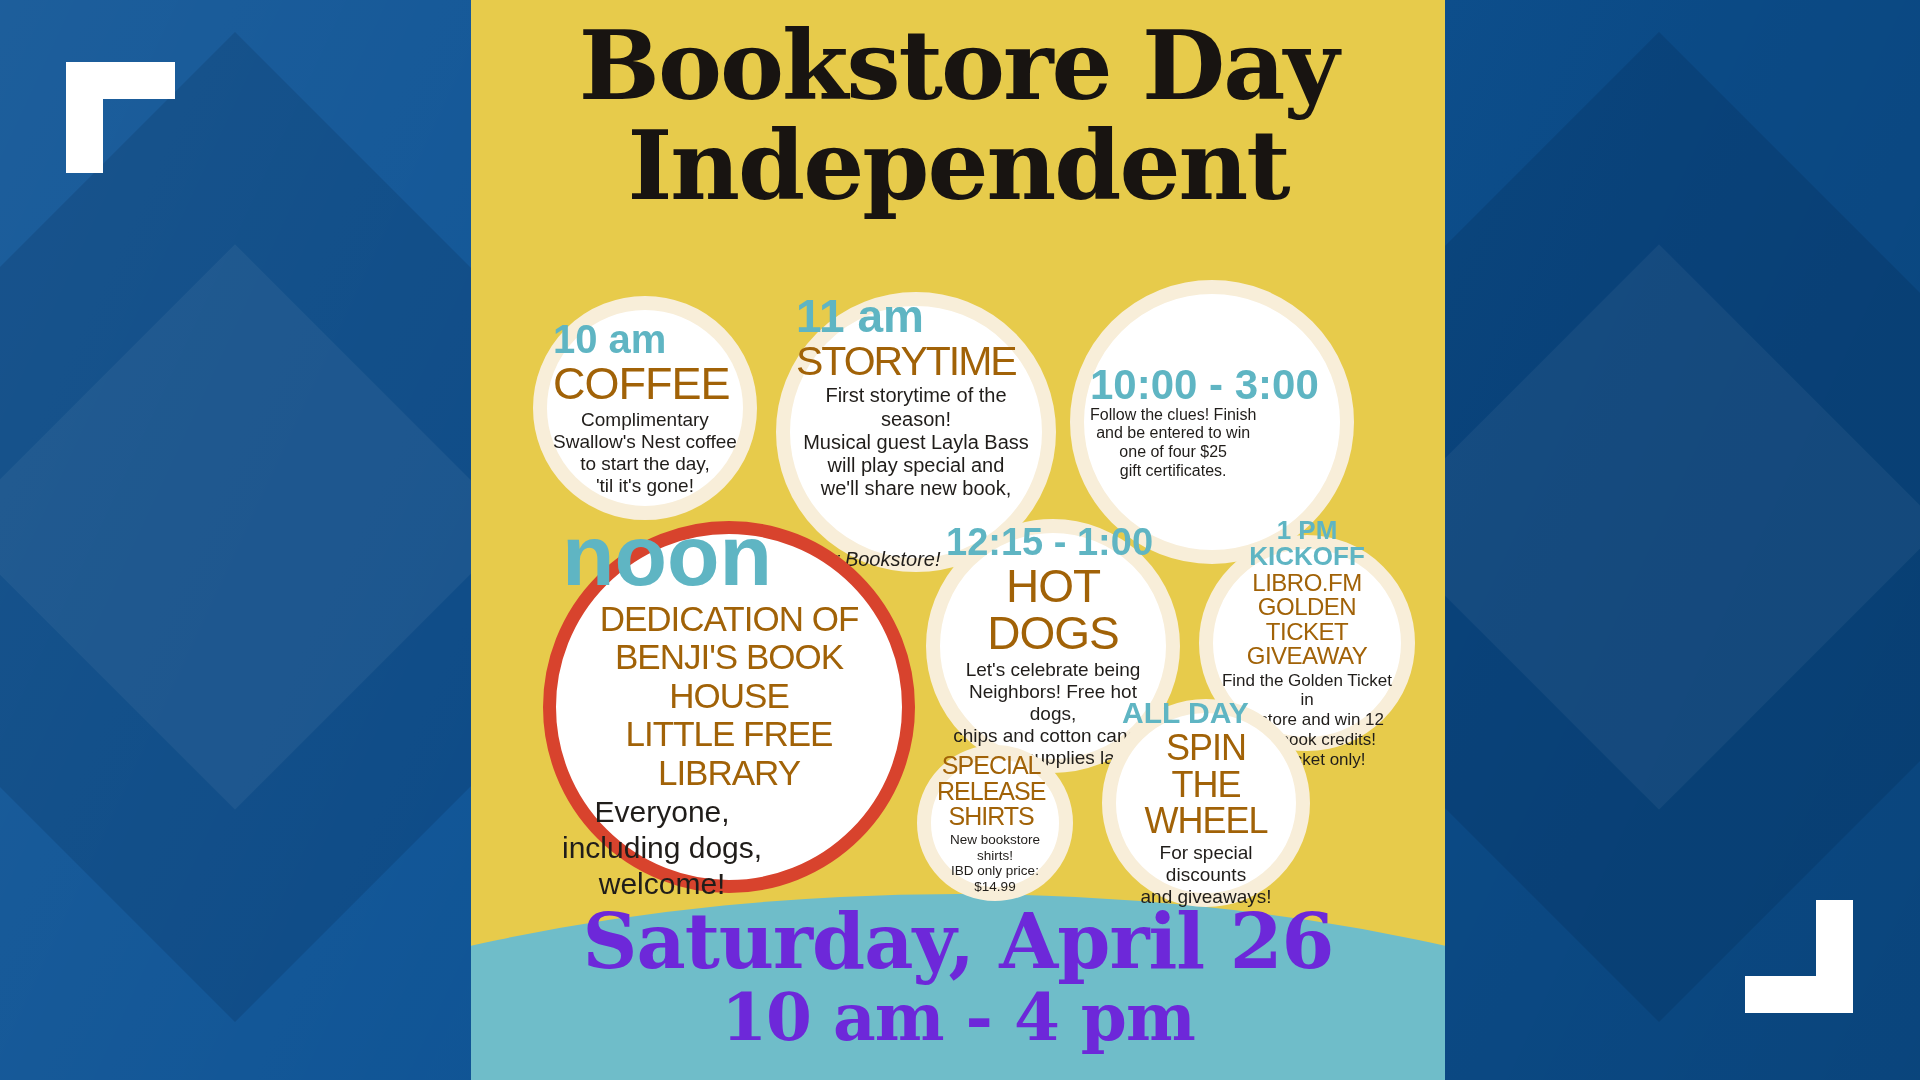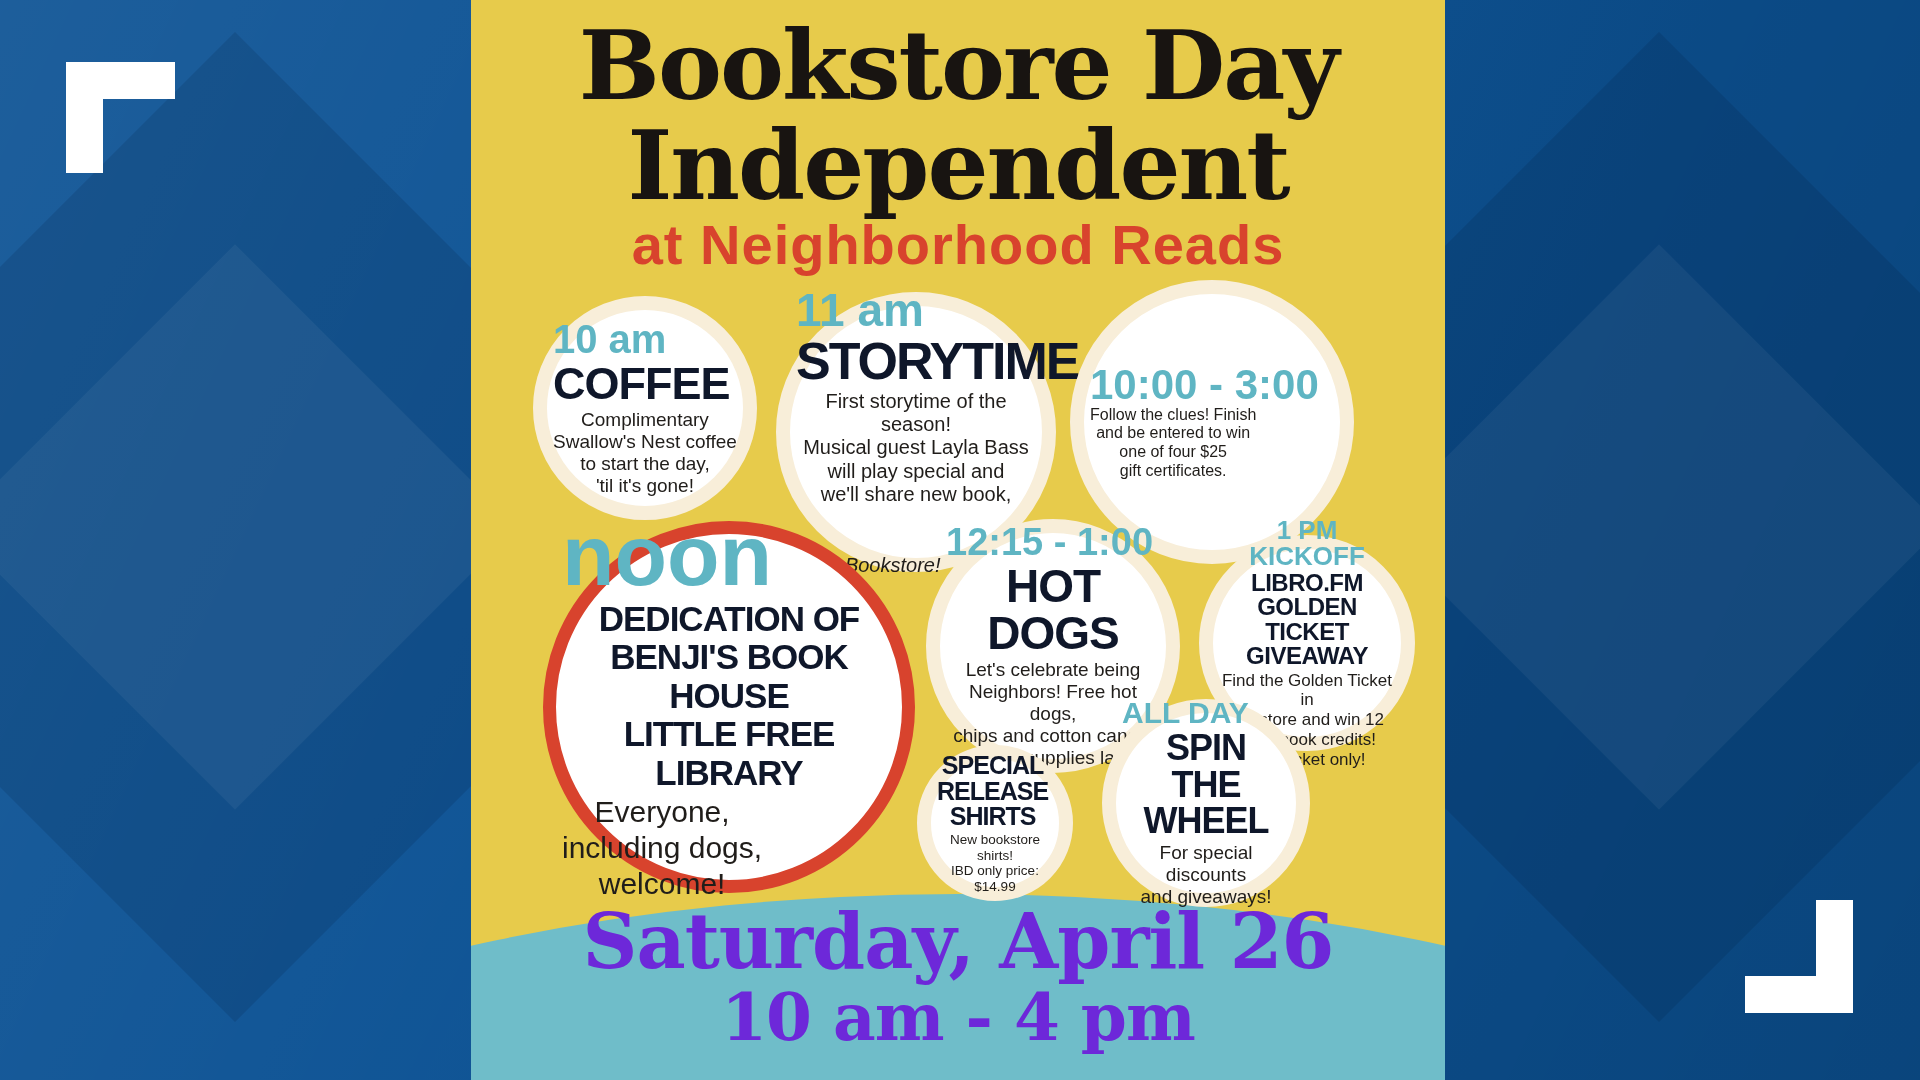--- a/index.html
+++ b/index.html
@@ -40,32 +40,32 @@
     font-family:"DejaVu Serif",serif;font-weight:700;color:#6d28d9;letter-spacing:-1px;}
   .footer .date{font-size:76px;line-height:1.02;}
   .footer .hours{font-size:66px;line-height:1.1;}
 
   
   .circle{position:absolute;border-radius:50%;background:#ffffff;
     border:14px solid #F8EED9;box-sizing:border-box;
     display:flex;flex-direction:column;align-items:flex-start;justify-content:center;
     text-align:center;padding:6px;}
   .time{color:#5FB5C3;font-weight:700;line-height:1.0;letter-spacing:0px;}
-  .ctitle{color:#0f172a;font-weight:700;line-height:1.02;white-space:pre-line;letter-spacing:-1px;margin:2px 0;}
+  .ctitle{color:#a16207;font-weight:400;line-height:1.02;white-space:pre-line;letter-spacing:-1px;margin:2px 0;}
   .cbody{color:#201d1a;white-space:pre-line;line-height:1.16;}
   .italic{font-style:italic;margin-top:48px;}
 
   .c-coffee{left:62px;top:296px;width:224px;height:224px;z-index:2;}
   .c-coffee .time{font-size:40px;}
   .c-coffee .ctitle{font-size:45px;}
   .c-coffee .cbody{font-size:19px;}
 
   .c-story{left:305px;top:292px;width:280px;height:280px;z-index:3;}
   .c-story .time{font-size:46px;}
-  .c-story .ctitle{font-size:52px;letter-spacing:-2px;}
+  .c-story .ctitle{font-size:41px;letter-spacing:-2px;}
   .c-story .cbody{font-size:20px;}
 
   .c-scav{left:599px;top:280px;width:284px;height:284px;z-index:3;}
   .c-scav .time{font-size:42px;}
   .c-scav .ctitle{font-size:34px;}
   .c-scav .cbody{font-size:16px;}
 
   .c-noon{left:72px;top:521px;width:372px;height:372px;z-index:6;border:13px solid #D8432D;}
   .c-noon .time{font-size:86px;}
   .c-noon .ctitle{font-size:35px;line-height:1.1;}
@@ -103,21 +103,20 @@
 
   <div class="bracket bracket-tl"></div>
   <div class="bracket bracket-br"></div>
 
   <div class="poster">
 
     <div class="title">
       <div>Bookstore Day</div>
       <div>Independent</div>
     </div>
-    <div class="subtitle">at Neighborhood Reads</div>
 
     <div class="band"></div>
 
     <div class="circle c-coffee">
       <div class="time">10 am</div>
       <div class="ctitle">COFFEE</div>
       <div class="cbody">Complimentary
 Swallow's Nest coffee
 to start the day,
 'til it's gone!</div>

